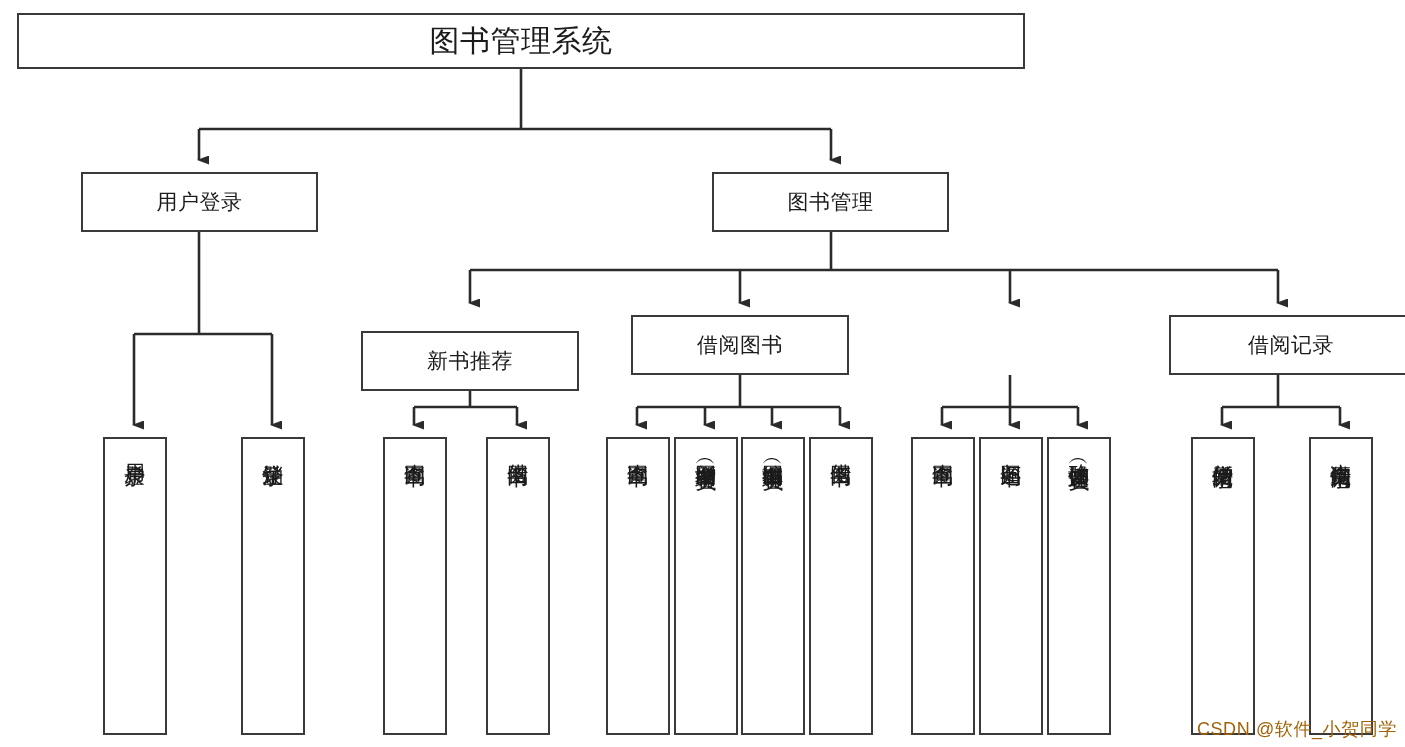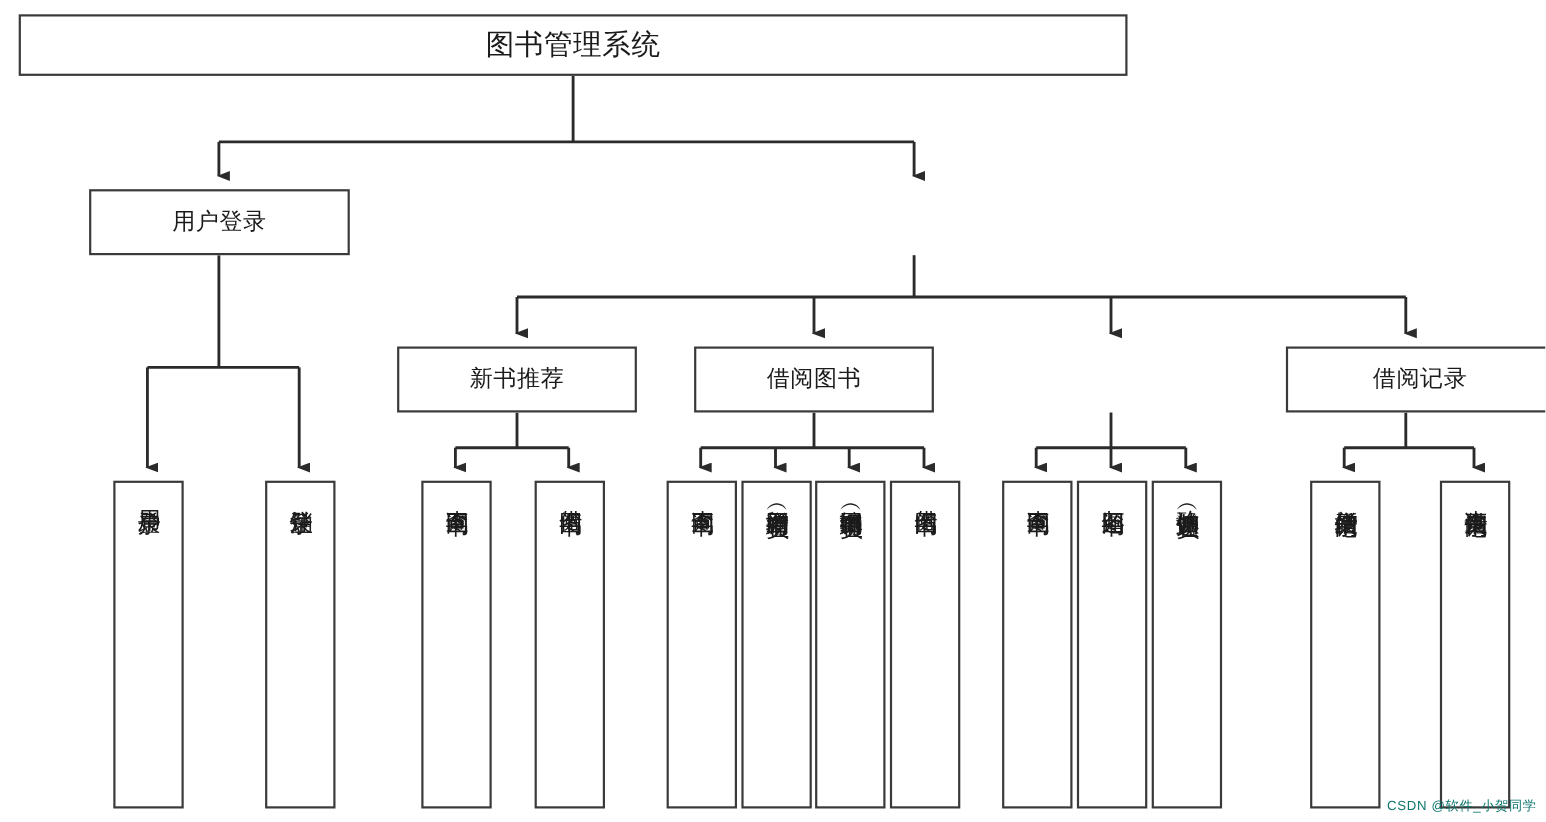--- a/index.html
+++ b/index.html
@@ -50,29 +50,29 @@
     padding-top: 8px;
   }
   .node.leaf .node-label {
     writing-mode: vertical-rl;
     text-orientation: upright;
     font-size: 21px;
     line-height: 1.22;
     letter-spacing: 1px;
     white-space: nowrap;
   }
-  .node.root .node-label { font-size: 26px; }
+  .node.root .node-label { font-size: 30px; }
   .node.level2 .node-label { font-size: 21px; }
   .node.level3 .node-label { font-size: 21px; }
   #watermark {
     position: absolute;
     right: 8px;
     bottom: 6px;
-    font-size: 12px;
-    color: #0f766e;
+    font-size: 18px;
+    color: #a16207;
     letter-spacing: 0.6px;
     z-index: 3;
     white-space: nowrap;
   }
 </style>
 </head>
 <body>
 
 <div id="diagram-root">
 
@@ -127,22 +127,25 @@
     </g>
   </svg>
 
   <div class="node root" style="left:17px; top:13px; width:1008px; height:56px;">
     <span class="node-label">图书管理系统</span>
   </div>
 
   <div class="node level2" style="left:81px; top:172px; width:237px; height:60px;">
     <span class="node-label">用户登录</span>
   </div>
+  <div class="node level2" style="left:712px; top:172px; width:237px; height:60px;">
+    <span class="node-label">图书管理</span>
+  </div>
 
-  <div class="node level3" style="left:361px; top:315px; width:218px; height:60px;">
+  <div class="node level3" style="left:361px; top:331px; width:218px; height:60px;">
     <span class="node-label">新书推荐</span>
   </div>
   <div class="node level3" style="left:631px; top:315px; width:218px; height:60px;">
     <span class="node-label">借阅图书</span>
   </div>
   <div class="node level3" style="left:1169px; top:315px; width:244px; height:60px;">
     <span class="node-label">借阅记录</span>
   </div>
 
   <div class="node leaf" style="left:103px; top:437px; width:64px; height:298px;">

